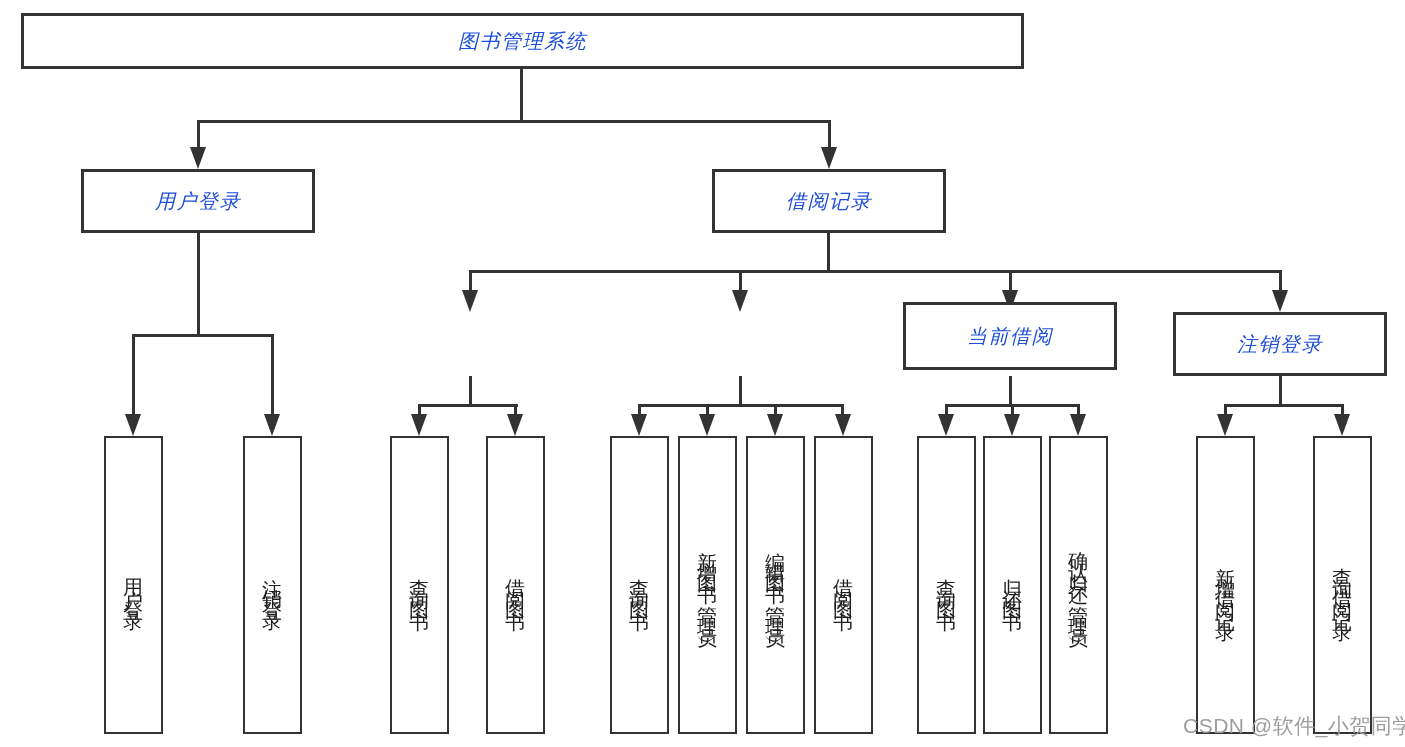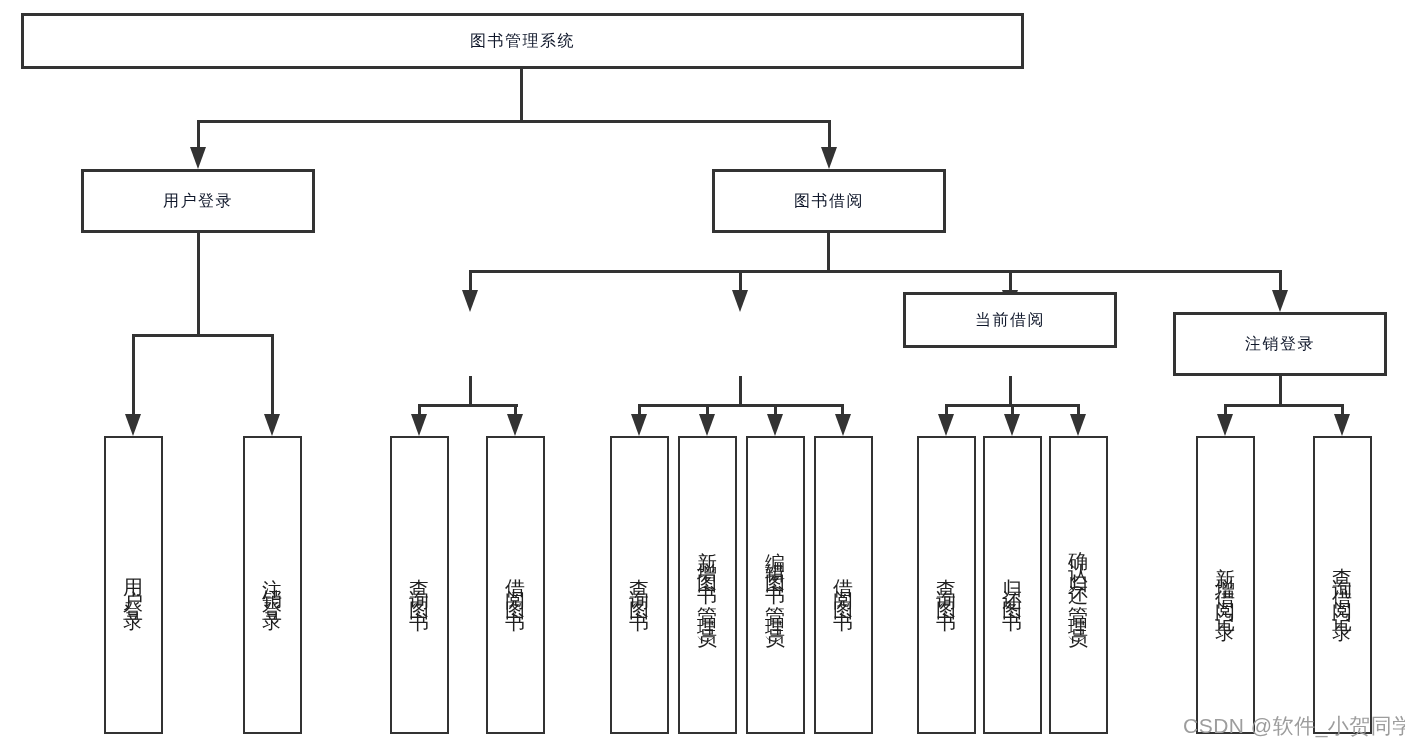--- a/index.html
+++ b/index.html
@@ -21,24 +21,25 @@
     justify-content: center;
     z-index: 2;
   }
   .leaf {
     width: 59px;
     height: 298px;
     top: 436px;
     border-width: 2.5px;
   }
   .hlabel {
-    font-size: 16px;
-    color: #0f172a;
+    font-size: 20px;
+    color: #1d4ed8;
     letter-spacing: 1.5px;
     white-space: nowrap;
+    font-style: italic;
   }
   .vlabel {
     writing-mode: vertical-rl;
     font-size: 20px;
     color: #1f1f1f;
     letter-spacing: 11px;
     line-height: 1.1;
     white-space: nowrap;
   }
   .hl { position: absolute; height: 3px; background: #333333; z-index: 1; }
@@ -127,24 +128,24 @@
   <div class="arrow" style="left:1334px;top:414px"></div>
 
   <div class="box" style="left:21px;top:13px;width:1003px;height:56px">
     <span class="hlabel">图书管理系统</span>
   </div>
 
   <div class="box" style="left:81px;top:169px;width:234px;height:64px">
     <span class="hlabel">用户登录</span>
   </div>
   <div class="box" style="left:712px;top:169px;width:234px;height:64px">
-    <span class="hlabel">图书借阅</span>
+    <span class="hlabel">借阅记录</span>
   </div>
 
-  <div class="box" style="left:903px;top:292px;width:214px;height:56px">
+  <div class="box" style="left:903px;top:302px;width:214px;height:68px">
     <span class="hlabel">当前借阅</span>
   </div>
   <div class="box" style="left:1173px;top:312px;width:214px;height:64px">
     <span class="hlabel">注销登录</span>
   </div>
 
   <div class="box leaf" style="left:104px">
     <span class="vlabel">用户登录</span>
   </div>
   <div class="box leaf" style="left:243px">

